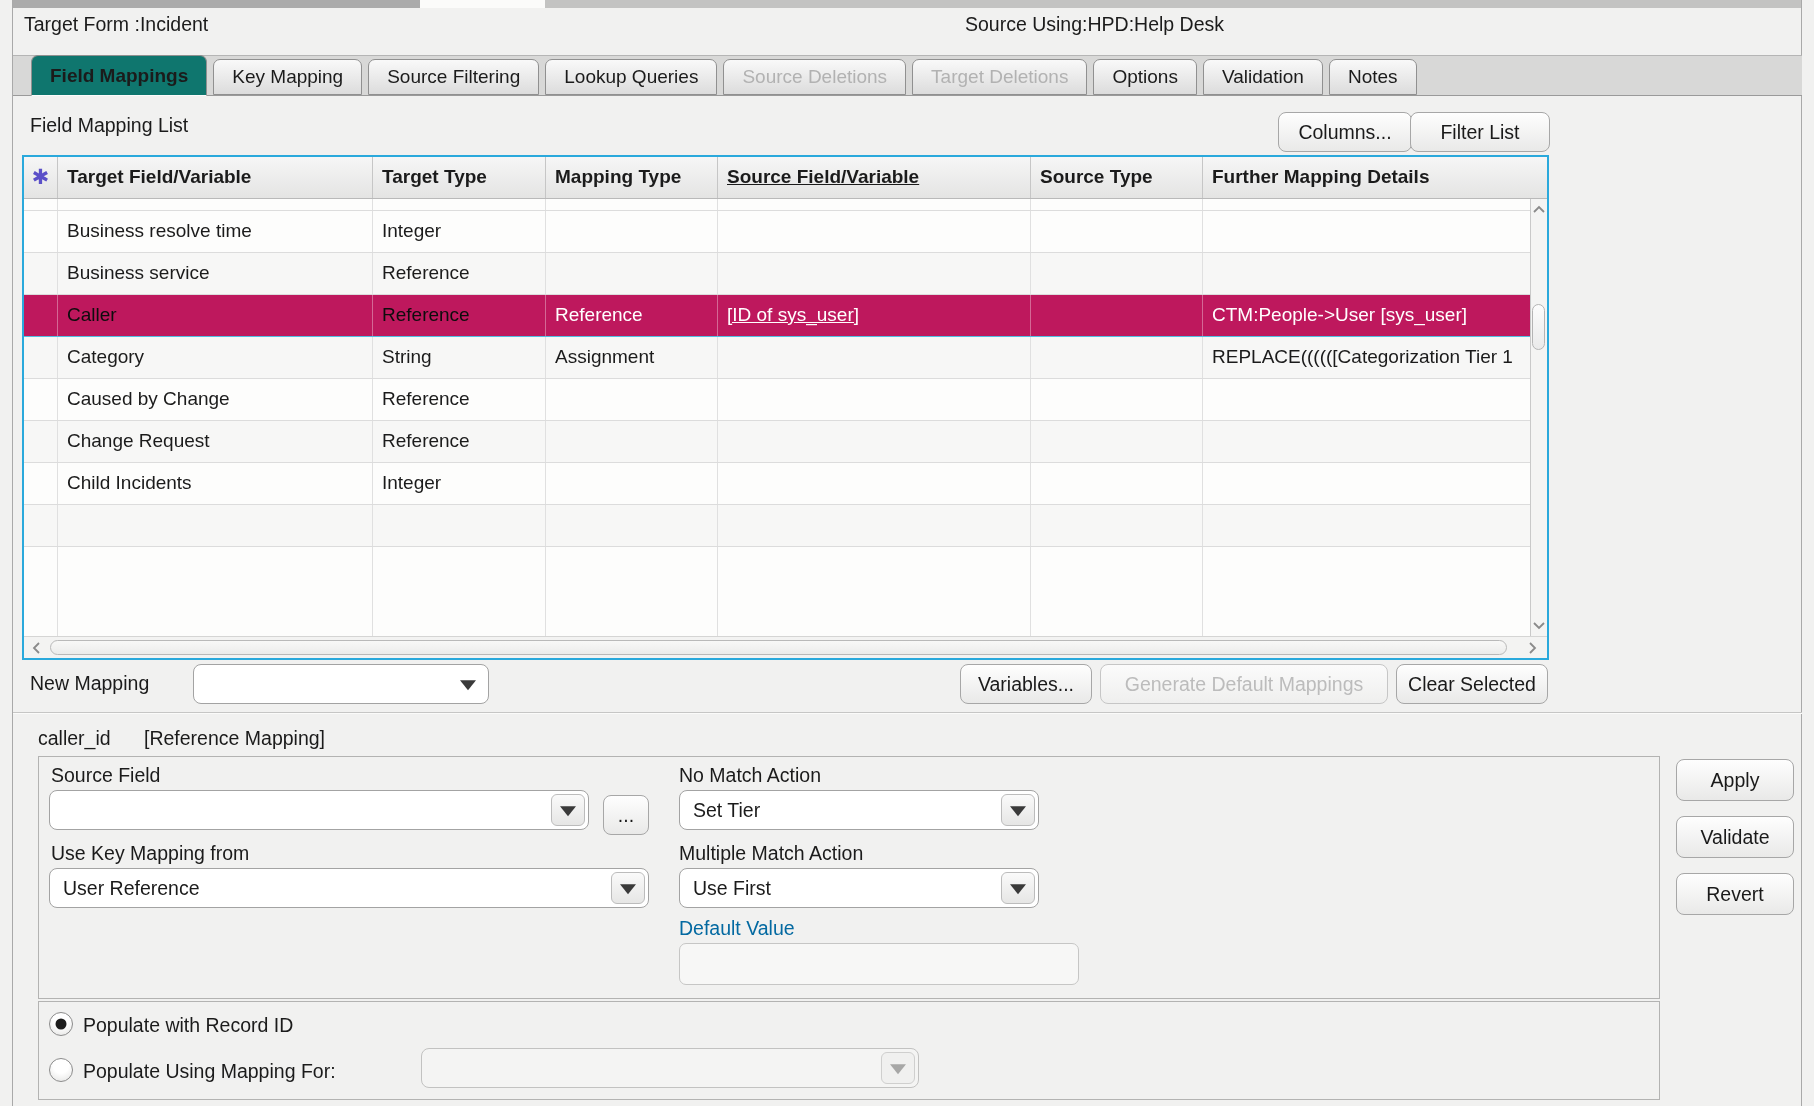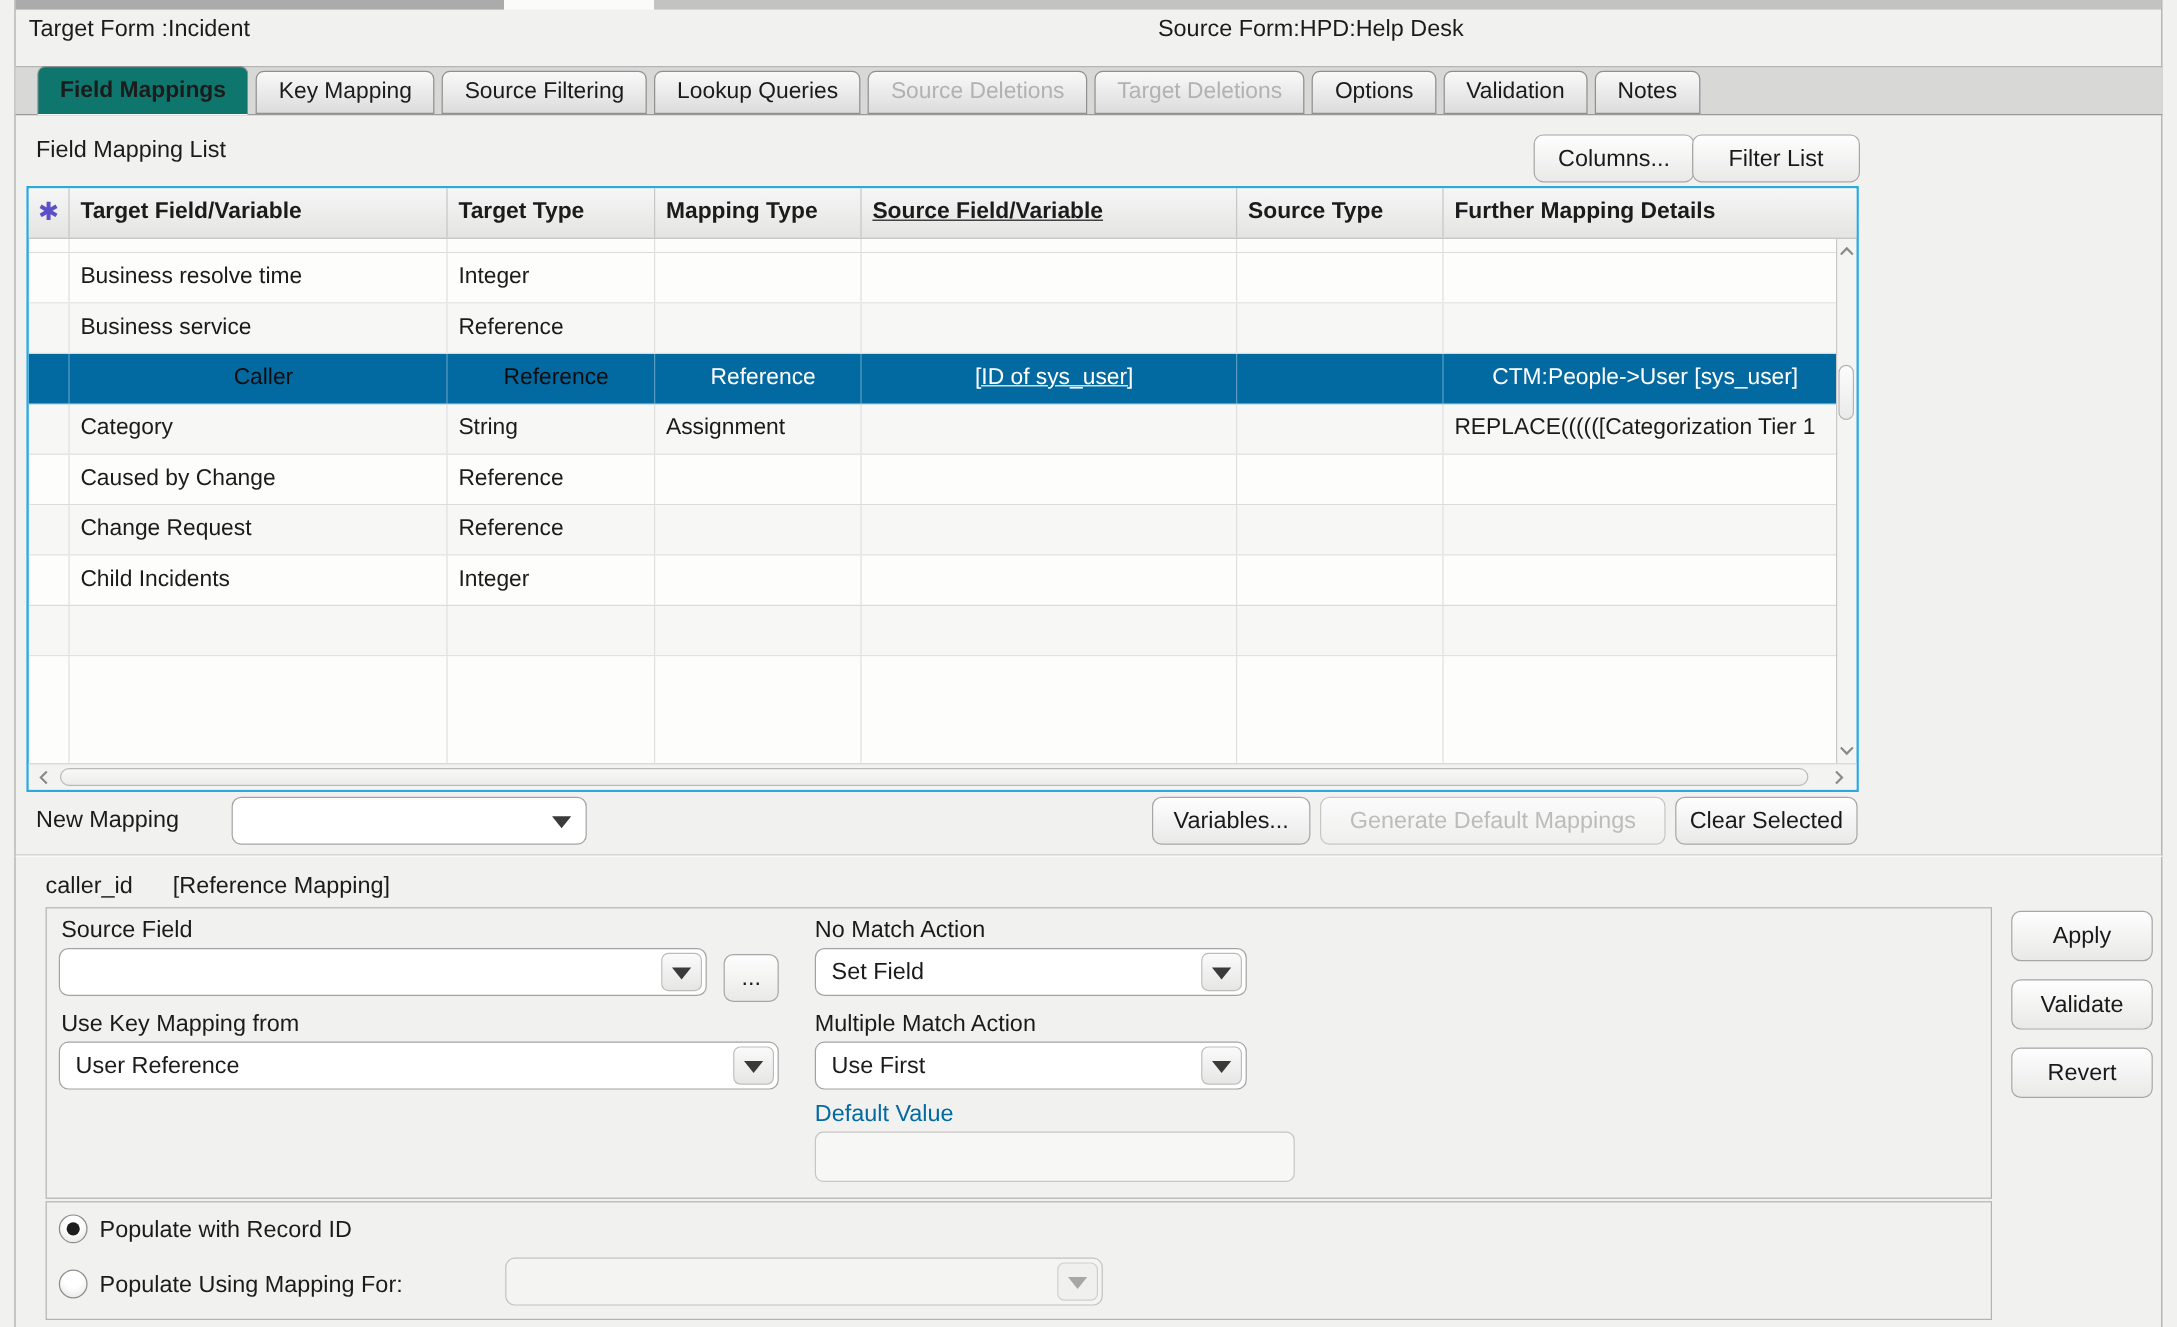--- a/index.html
+++ b/index.html
@@ -48,21 +48,21 @@
   .c5 { width:172px; flex:none; }
   .c6 { flex:1; border-right:none !important; }
   .star { color:#5b50c8; font-size:21px; line-height:40px; }
   .t-body { flex:1; display:flex; overflow:hidden; }
   .t-cols { flex:1; display:flex; flex-direction:column; overflow:hidden; }
   .t-row { height:42px; flex:none; display:flex; border-bottom:1px solid #dcdcdc; background:#fdfdfc; }
   .t-row .cell { border-right:1px solid #e0e0e0; }
   .t-row.alt { background:#f7f7f6; }
   .t-row.partial { height:12px; }
   .t-row.fill { flex:1; border-bottom:none; }
-  .t-row.selected { background:#0369a1; border-bottom-color:#54bde2;text-align:center; }
+  .t-row.selected { background:#be185d; border-bottom-color:#54bde2; }
   .t-row.selected .cell { border-right-color:rgba(255,255,255,.35); }
   .t-row.selected .lite { color:#ffffff; }
   .t-row.selected .dark { color:#0d0d0d; }
 
   
   .t-vscroll { width:17px; flex:none; border-left:1px solid #c9c9c9; background:#f4f4f3; position:relative; }
   .v-thumb { position:absolute; left:1px; top:105px; width:13px; height:46px; border:1px solid #b4b4b4;
     border-radius:7px; background:linear-gradient(#fcfcfc,#eaeaea); }
   .chev { position:absolute; width:14px; height:14px; }
   .t-hscroll { height:22px; flex:none; background:#f3f3f2; border-top:1px solid #d5d5d4; position:relative; }
@@ -103,21 +103,21 @@
 <div class="frame-line" style="left:12px;"></div>
 <div class="frame-line" style="left:1801px;"></div>
 <div class="strip" style="left:13px; width:407px; background:#ababab;"></div>
 <div class="strip" style="left:420px; width:125px; background:#fbfbfa;"></div>
 <div class="strip" style="left:545px; width:1256px; background:#c3c3c2;"></div>
 
 <div class="abs lbl" style="left:24px; top:13px;">
   <span>Target Form :</span><span>Incident</span>
 </div>
 <div class="abs lbl" style="left:965px; top:13px;">
-  <span>Source Form:</span><span>HPD:Help Desk</span>
+  <span>Source Using:</span><span>HPD:Help Desk</span>
 </div>
 
 <div class="tabbar">
   <div class="tab active">Field Mappings</div>
   <div class="tab">Key Mapping</div>
   <div class="tab">Source Filtering</div>
   <div class="tab">Lookup Queries</div>
   <div class="tab disabled">Source Deletions</div>
   <div class="tab disabled">Target Deletions</div>
   <div class="tab">Options</div>
@@ -282,21 +282,21 @@
   <div class="abs lbl" style="left:12px; top:7px;">Source Field</div>
   <div class="combo" style="left:10px; top:33px; width:540px;">
     <div class="cbtn">
         <div class="tri"></div>
       </div>
   </div>
   <div class="btn" style="left:564px; top:38px; width:46px; height:40px;">...</div>
 
   <div class="abs lbl" style="left:640px; top:7px;">No Match Action</div>
   <div class="combo" style="left:640px; top:33px; width:360px;">
-    <span class="val">Set Field</span>
+    <span class="val">Set Tier</span>
     <div class="cbtn">
         <div class="tri"></div>
       </div>
   </div>
 
   <div class="abs lbl" style="left:12px; top:85px;">Use Key Mapping from</div>
   <div class="combo" style="left:10px; top:111px; width:600px;">
     <span class="val">User Reference</span>
     <div class="cbtn">
         <div class="tri"></div>

